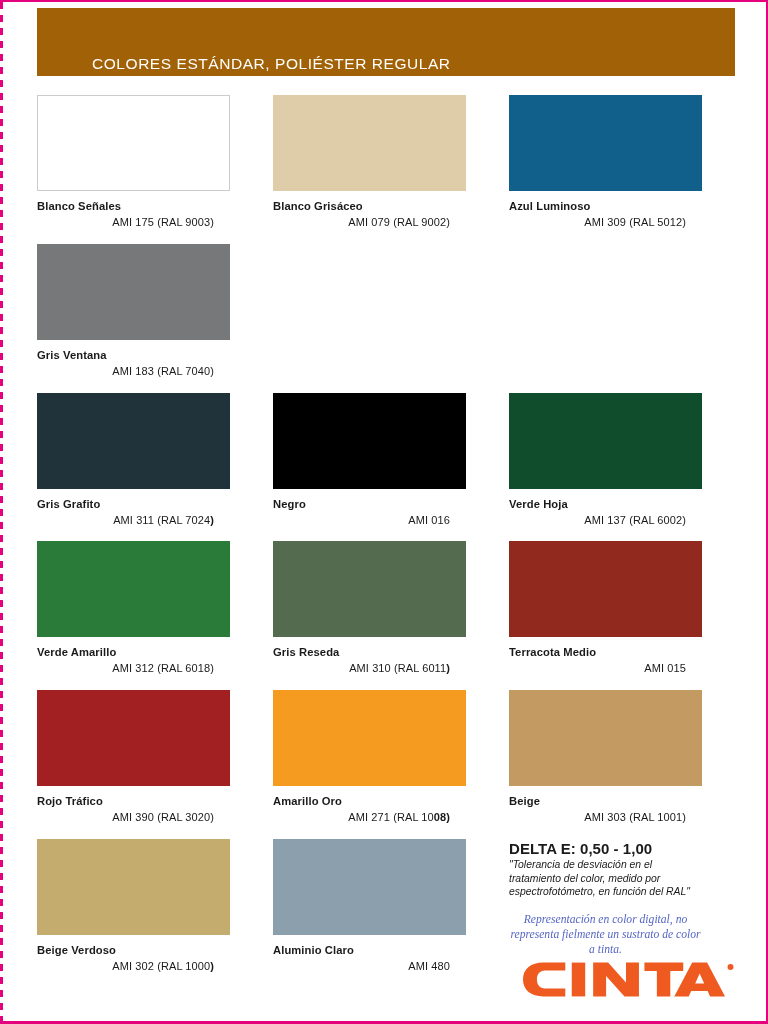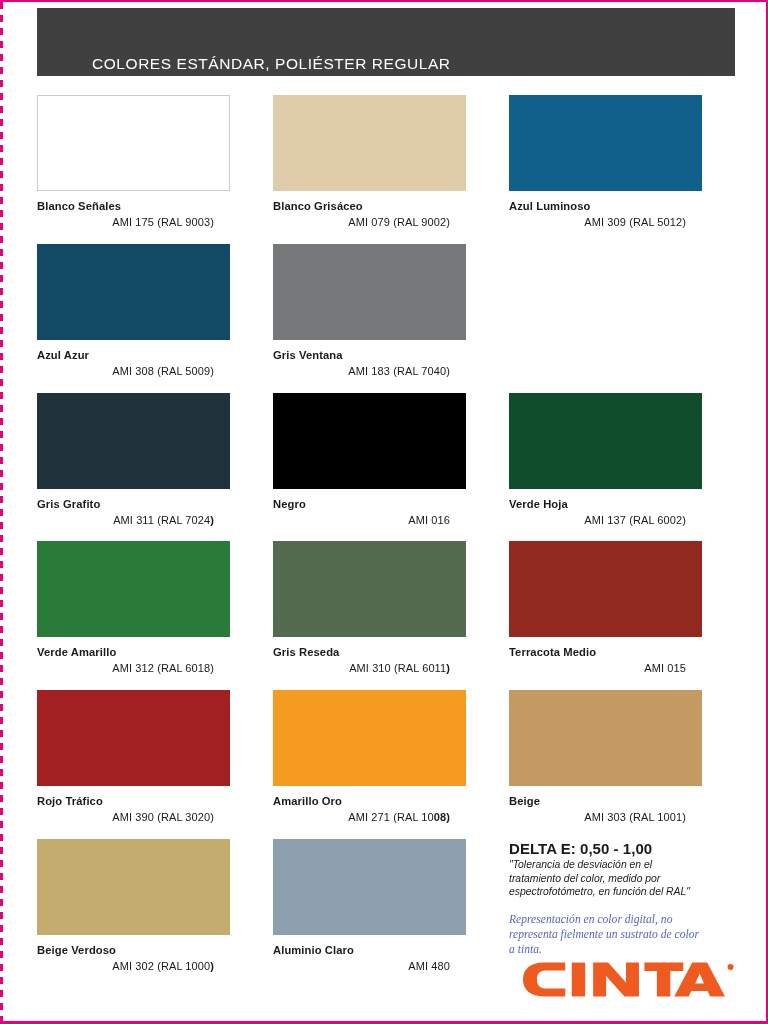--- a/index.html
+++ b/index.html
@@ -80,21 +80,21 @@
 </style>
 </head>
 <body>
 
 <div id="page" style="border-color: rgb(229, 0, 126);">
   <div id="dashed-left"></div>
 </div>
 
 <div id="sheet">
 
-  <div class="header-bar" style="background: #404040;">
+  <div class="header-bar" style="background: #a16207;">
     <div class="header-title">COLORES ESTÁNDAR, POLIÉSTER REGULAR</div>
   </div>
 
   <div class="grid">
       <div class="row">
         <div class="cell">
           <div class="swatch bordered" style="background: rgb(255, 255, 255);"></div>
           <div class="cname">Blanco Señales</div>
           <div class="ccode">AMI 175 (RAL 9003)</div>
         </div>
@@ -104,25 +104,20 @@
           <div class="ccode">AMI 079 (RAL 9002)</div>
         </div>
         <div class="cell">
           <div class="swatch" style="background: rgb(16, 96, 139);"></div>
           <div class="cname">Azul Luminoso</div>
           <div class="ccode">AMI 309 (RAL 5012)</div>
         </div>
       </div>
       <div class="row">
         <div class="cell">
-          <div class="swatch" style="background: rgb(18, 73, 100);"></div>
-          <div class="cname">Azul Azur</div>
-          <div class="ccode">AMI 308 (RAL 5009)</div>
-        </div>
-        <div class="cell">
           <div class="swatch" style="background: rgb(119, 120, 122);"></div>
           <div class="cname">Gris Ventana</div>
           <div class="ccode">AMI 183 (RAL 7040)</div>
         </div>
       </div>
       <div class="row">
         <div class="cell">
           <div class="swatch" style="background: rgb(32, 51, 59);"></div>
           <div class="cname">Gris Grafito</div>
           <div class="ccode">AMI 311 (RAL  7024<b>)</b></div>
@@ -179,21 +174,21 @@
           <div class="ccode">AMI 302 (RAL 1000<b>)</b></div>
         </div>
         <div class="cell">
           <div class="swatch" style="background: rgb(139, 160, 172);"></div>
           <div class="cname">Aluminio Claro</div>
           <div class="ccode">AMI 480</div>
         </div>
         <div class="note">
           <div class="note-title">DELTA E: 0,50 - 1,00</div>
           <div class="note-quote">"Tolerancia de desviación en el tratamiento del color, medido por espectrofotómetro, en función del RAL"</div>
-          <div class="note-disclaimer" style="color: rgb(85, 102, 196);">Representación en color digital, no representa fielmente un sustrato de color a tinta.</div>
+          <div class="note-disclaimer" style="color: rgb(85, 102, 196); text-align: center;">Representación en color digital, no representa fielmente un sustrato de color a tinta.</div>
         </div>
       </div>
     </div>
 
   <div class="logo">
     <svg viewBox="0 0 430 78" width="214" height="40" aria-hidden="true">
       <g fill="#ef5a20">
         <path d="M45 4h44v16H48c-10 0-16 7-16 18s6 18 16 18h41v16H45C20 72 4 59 4 38S20 4 45 4z"></path>
         <rect x="102" y="4" width="27" height="68"></rect>
         <path d="M145 4h30l36 40V4h26v68h-29l-37-41v41h-26z"></path>

